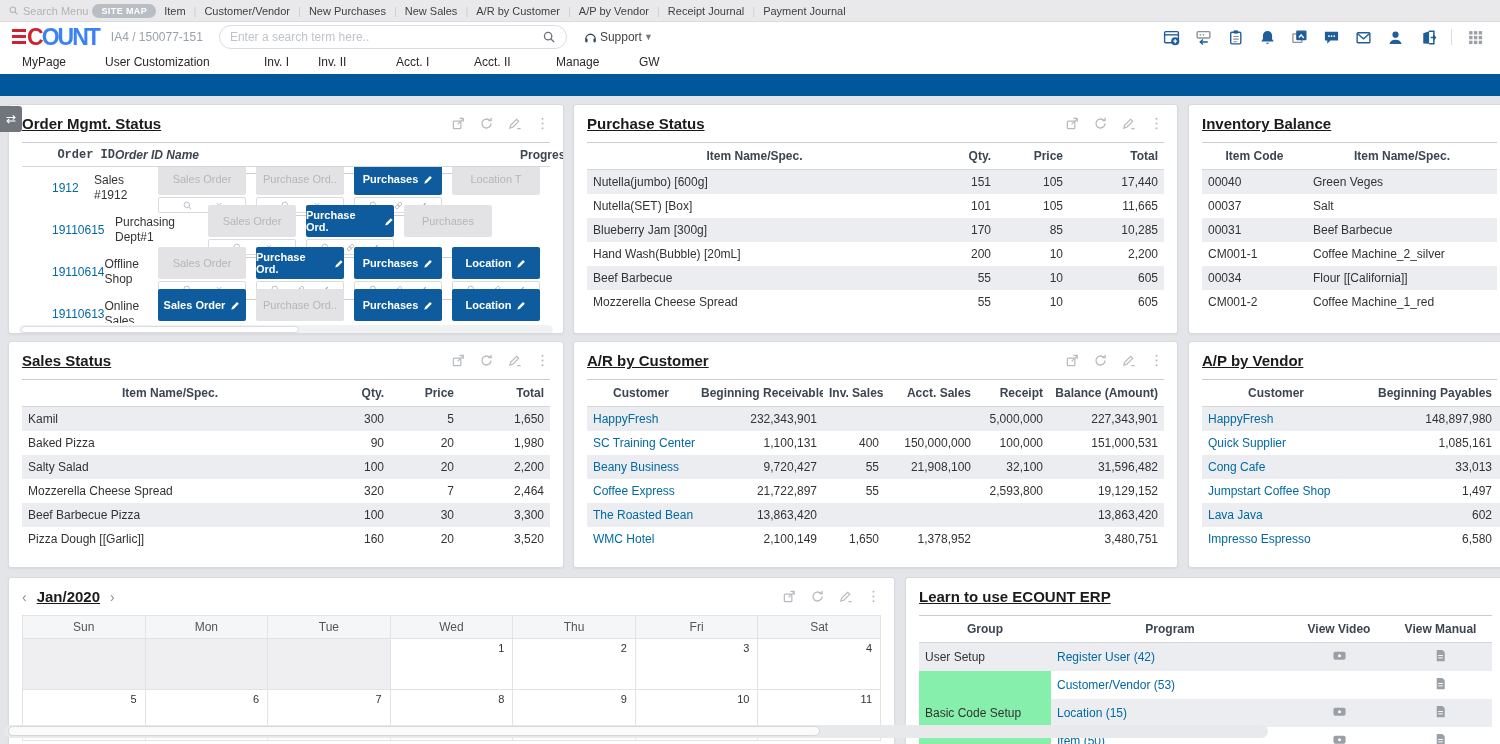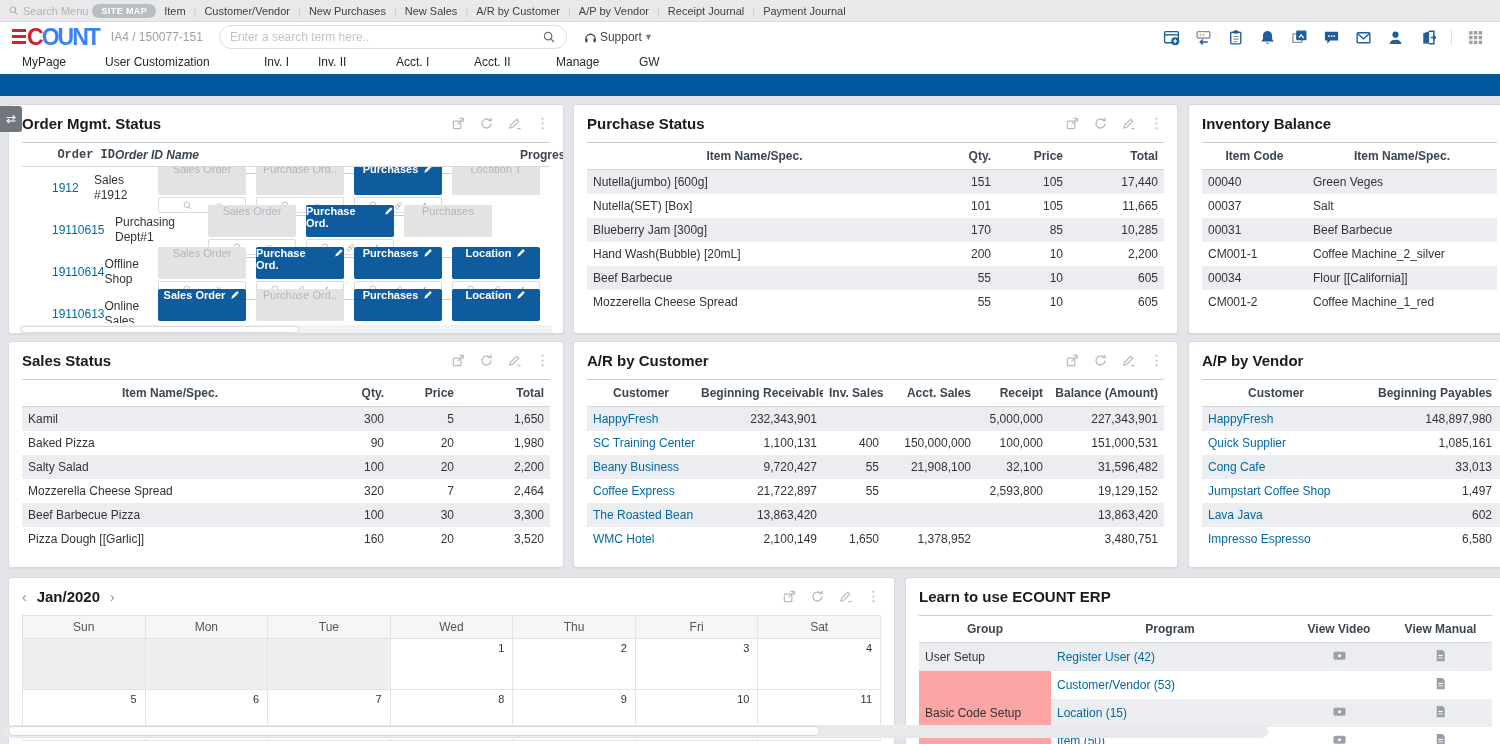--- a/index.html
+++ b/index.html
@@ -37,21 +37,21 @@
   
   .nav { height:22px; background:#fff; position:relative; font-size:12px; color:#28282a; }
   .nav span { position:absolute; top:3px; cursor:pointer; white-space:nowrap; }
   .blueband { height:22px; background:#00579b; }
 
   
   .content { position:relative; height:648px; }
   .widget { position:absolute; background:#fff; border:1px solid #d7dade; border-radius:3px;
             padding:0 13px; overflow:hidden; box-shadow:0 1px 2px rgba(0,0,0,.05); }
   .w-head { height:37px; display:flex; align-items:center; justify-content:space-between; }
-  .w-title { font-size:15px; font-weight:bold; color:#1b1b1d; }
+  .w-title { font-size:15px; font-weight:bold; color:#1b1b1d;text-decoration:underline; }
   .w-icons { display:flex; gap:13px; align-items:center; }
   .w-icons svg { display:block; cursor:pointer; }
   .w-body { border-top:1px solid #c9cdd1; }
 
   table { width:100%; border-collapse:collapse; font-size:12px; color:#333; table-layout:fixed; }
   thead th { font-weight:bold; color:#3d4650; padding:6px 6px; border-bottom:1px solid #d5d8db;
              white-space:nowrap; overflow:hidden; }
   tbody td { padding:5px 6px; height:23px; white-space:nowrap; overflow:hidden; }
   tbody tr:nth-child(odd) { background:#ebedf0; }
   .r { text-align:right; } .c { text-align:center; } .l { text-align:left; }
@@ -64,21 +64,21 @@
   .o-colhead .h-name { width:93px;font-style:italic; }
   .o-colhead .h-prog { position:absolute; left:498px; width:80px; }
   .o-rows { height:156px; overflow:hidden; }
   .o-row { display:flex; align-items:center; height:42px; }
   .o-id { width:93px; padding-left:30px; font-size:12px; }
   .o-name { width:93px; font-size:12px; line-height:1.25; padding-right:6px; }
   .stages { display:flex; }
   .stage { width:88px; margin-right:10px; position:relative; }
   .stage:not(:last-child)::after { content:""; position:absolute; right:-10px; top:10px;
                                    width:10px; height:1px; background:#ccc; }
-  .btn-main { height:32px; display:flex; align-items:flex-start; justify-content:center; gap:4px;
+  .btn-main { height:32px; display:flex; align-items:center; justify-content:center; gap:4px;
               border-radius:2px; font-size:11px; cursor:pointer; }
   .btn-main.off { background:#e3e3e5; color:#b4b6b9; }
   .btn-main.on  { background:#0e5c9d; color:#fff; font-weight:bold; }
   .sub { height:16px; margin-top:2px; border:1px solid #d9dbde; border-radius:2px; background:#fff;
          display:flex; align-items:center; justify-content:space-evenly; }
   .sub .x { color:#c2c4c7; font-size:11px; line-height:1; cursor:pointer; }
   .o-scroll { height:9px; margin:2px -3px 0; background:#f1f2f3; border-radius:5px; position:relative; }
   .o-scroll .thumb { position:absolute; left:2px; top:1px; width:52%; height:7px;
                      background:#fdfdfd; border:1px solid #dcdcdc; border-radius:4px; }
 
@@ -86,21 +86,21 @@
   .cal-title { display:flex; align-items:center; gap:10px; }
   .cal-arrow { color:#8a8f94; font-size:14px; cursor:pointer; }
   .cal-table th { background:#f5f6f7; color:#555; font-weight:normal; border:1px solid #e2e3e5;
                   padding:4px; text-align:center; }
   .cal-table td { border:1px solid #e2e3e5; height:51px; vertical-align:top; text-align:right;
                   padding:3px 8px; font-size:11px; color:#333; background:#fff; cursor:pointer; }
   .cal-table td.off { background:#efeff1; }
   .cal-table tbody tr:nth-child(odd) { background:transparent; }
 
   
-  .learn td.wg { background:#fca5a5; }
+  .learn td.wg { background:#86efac; }
 
   
   .page-scroll { position:absolute; left:4px; top:629px; width:1264px; height:13px;
                  background:#e8e9eb; border-radius:7px; z-index:9; }
   .page-scroll .thumb { position:absolute; left:4px; top:1px; width:812px; height:10px;
                         background:#fbfbfb; border:1px solid #d7d7d7; border-radius:5px; }
 
   .side-tab { position:absolute; left:0; top:10px; width:22px; height:26px; background:#70767c;
               color:#fff; border-radius:0 3px 3px 0; z-index:8; display:flex; align-items:center;
               justify-content:center; font-size:12px; cursor:pointer; }

